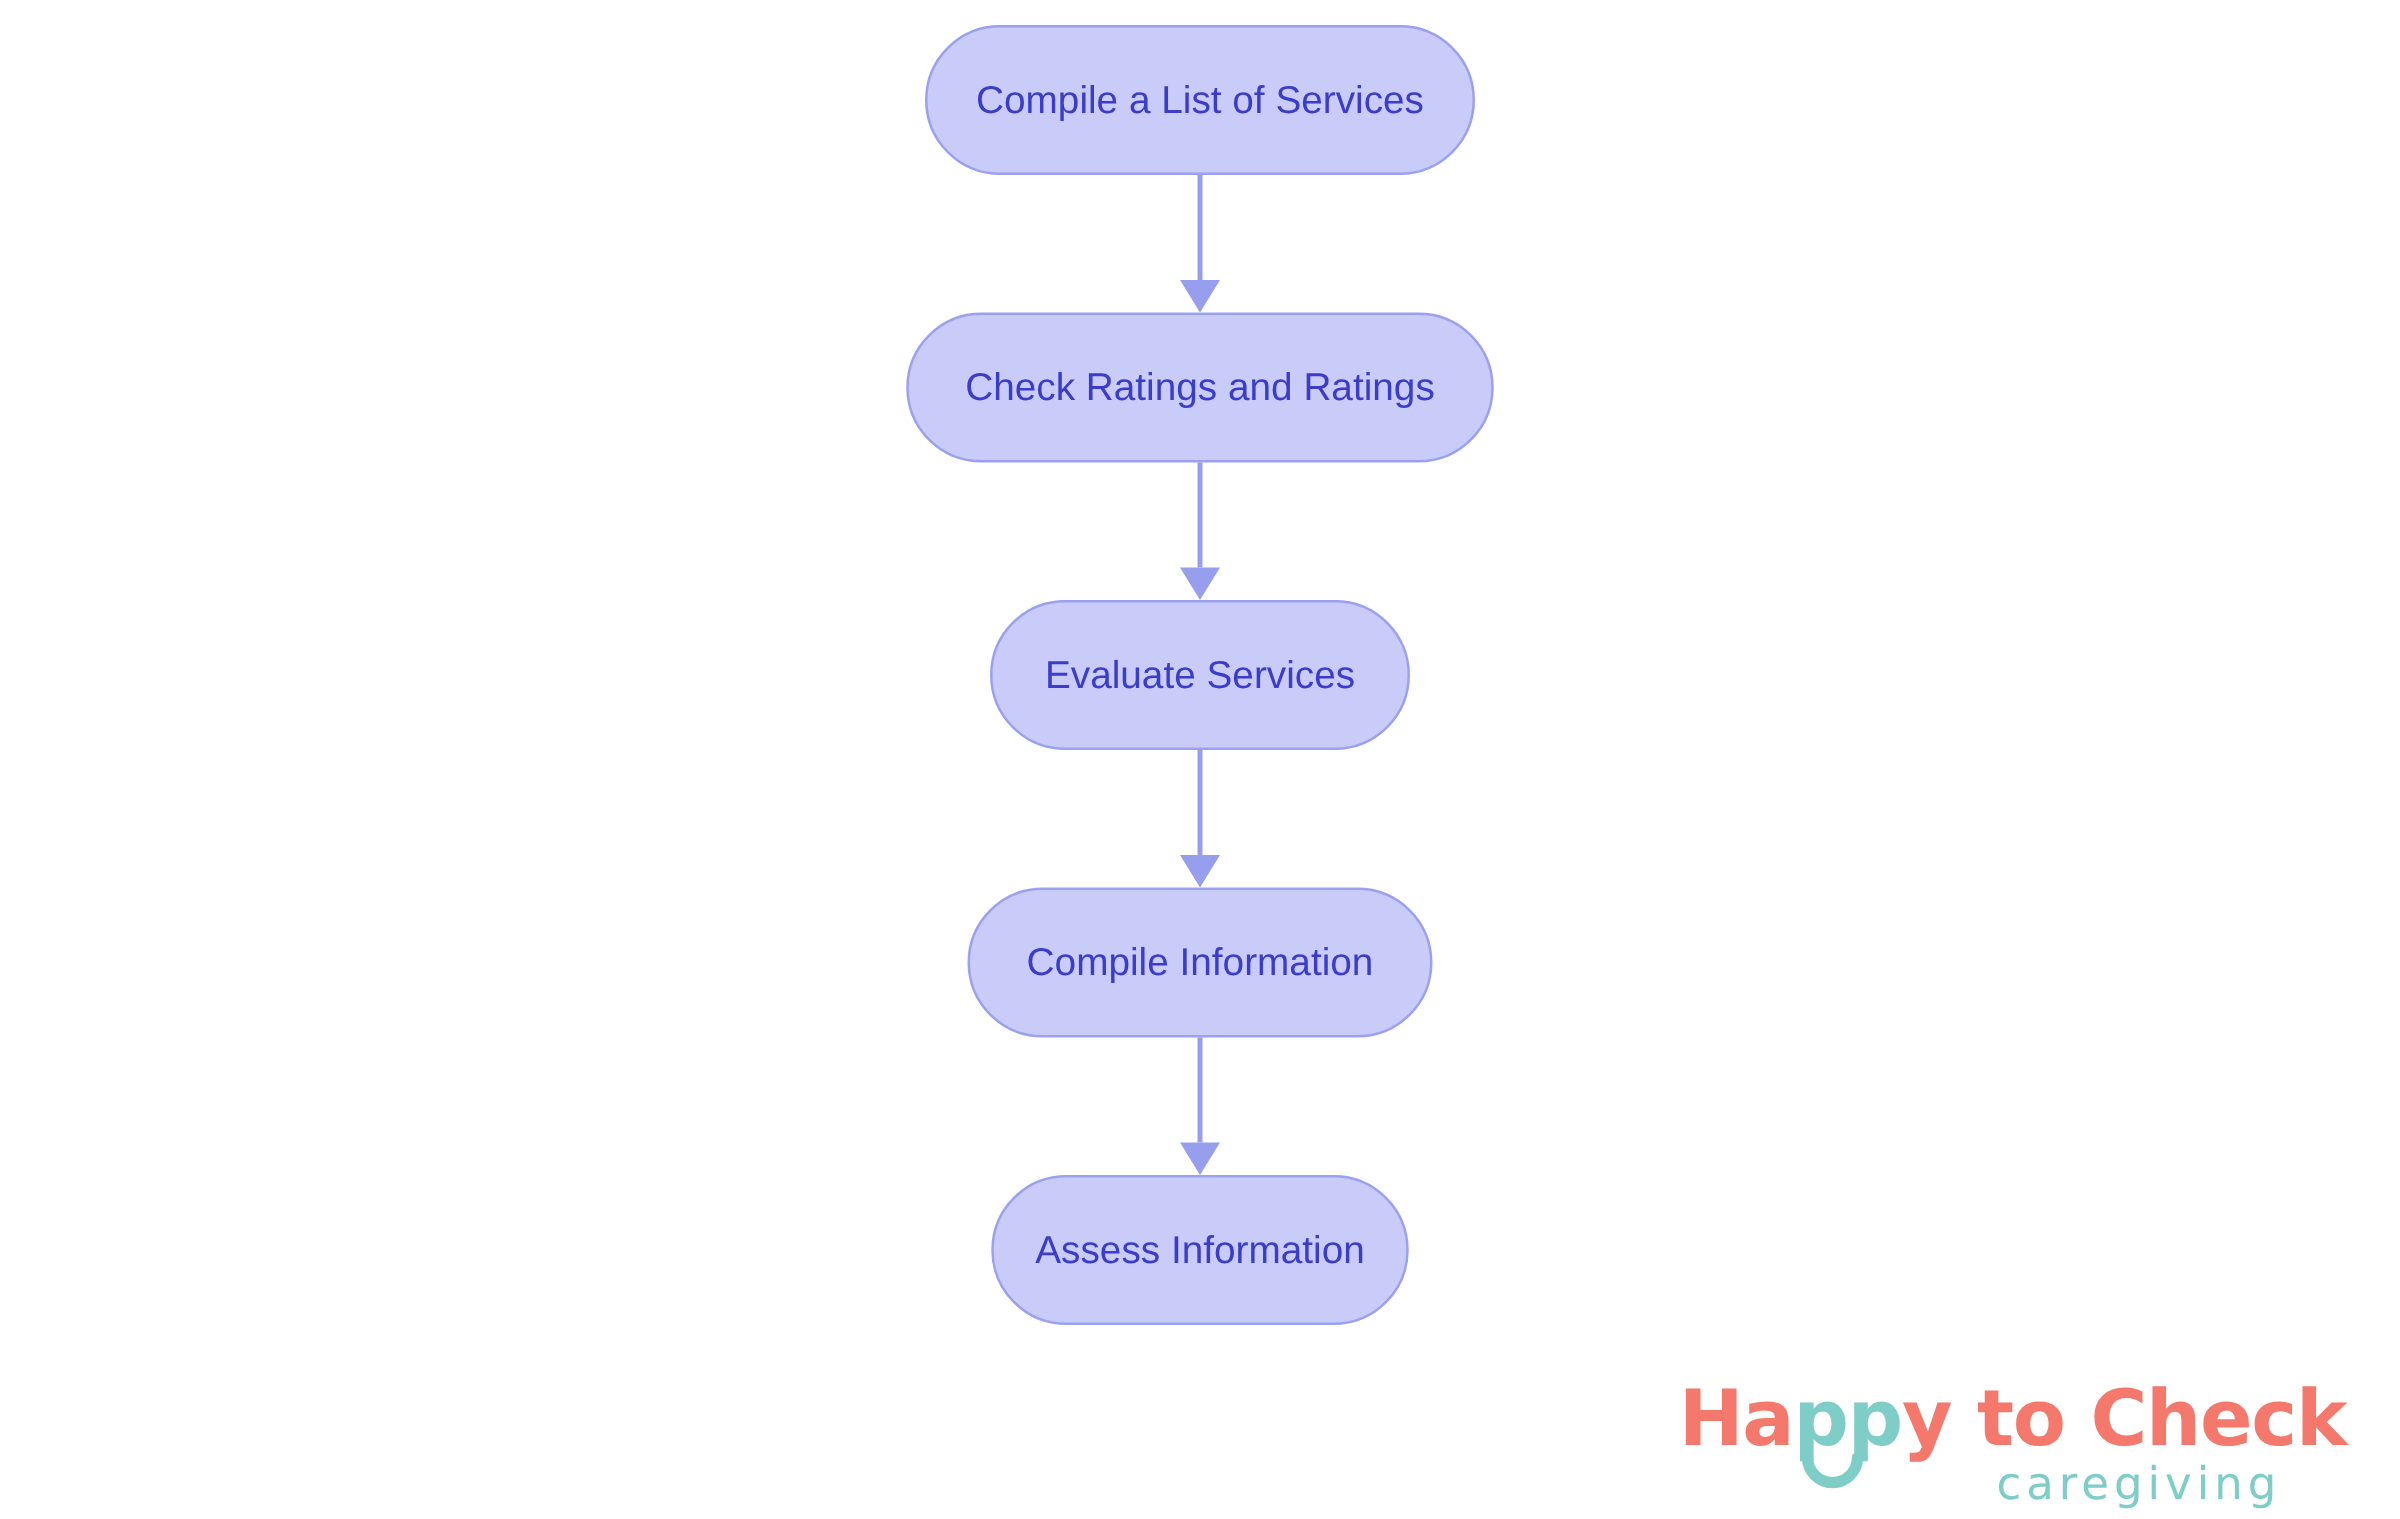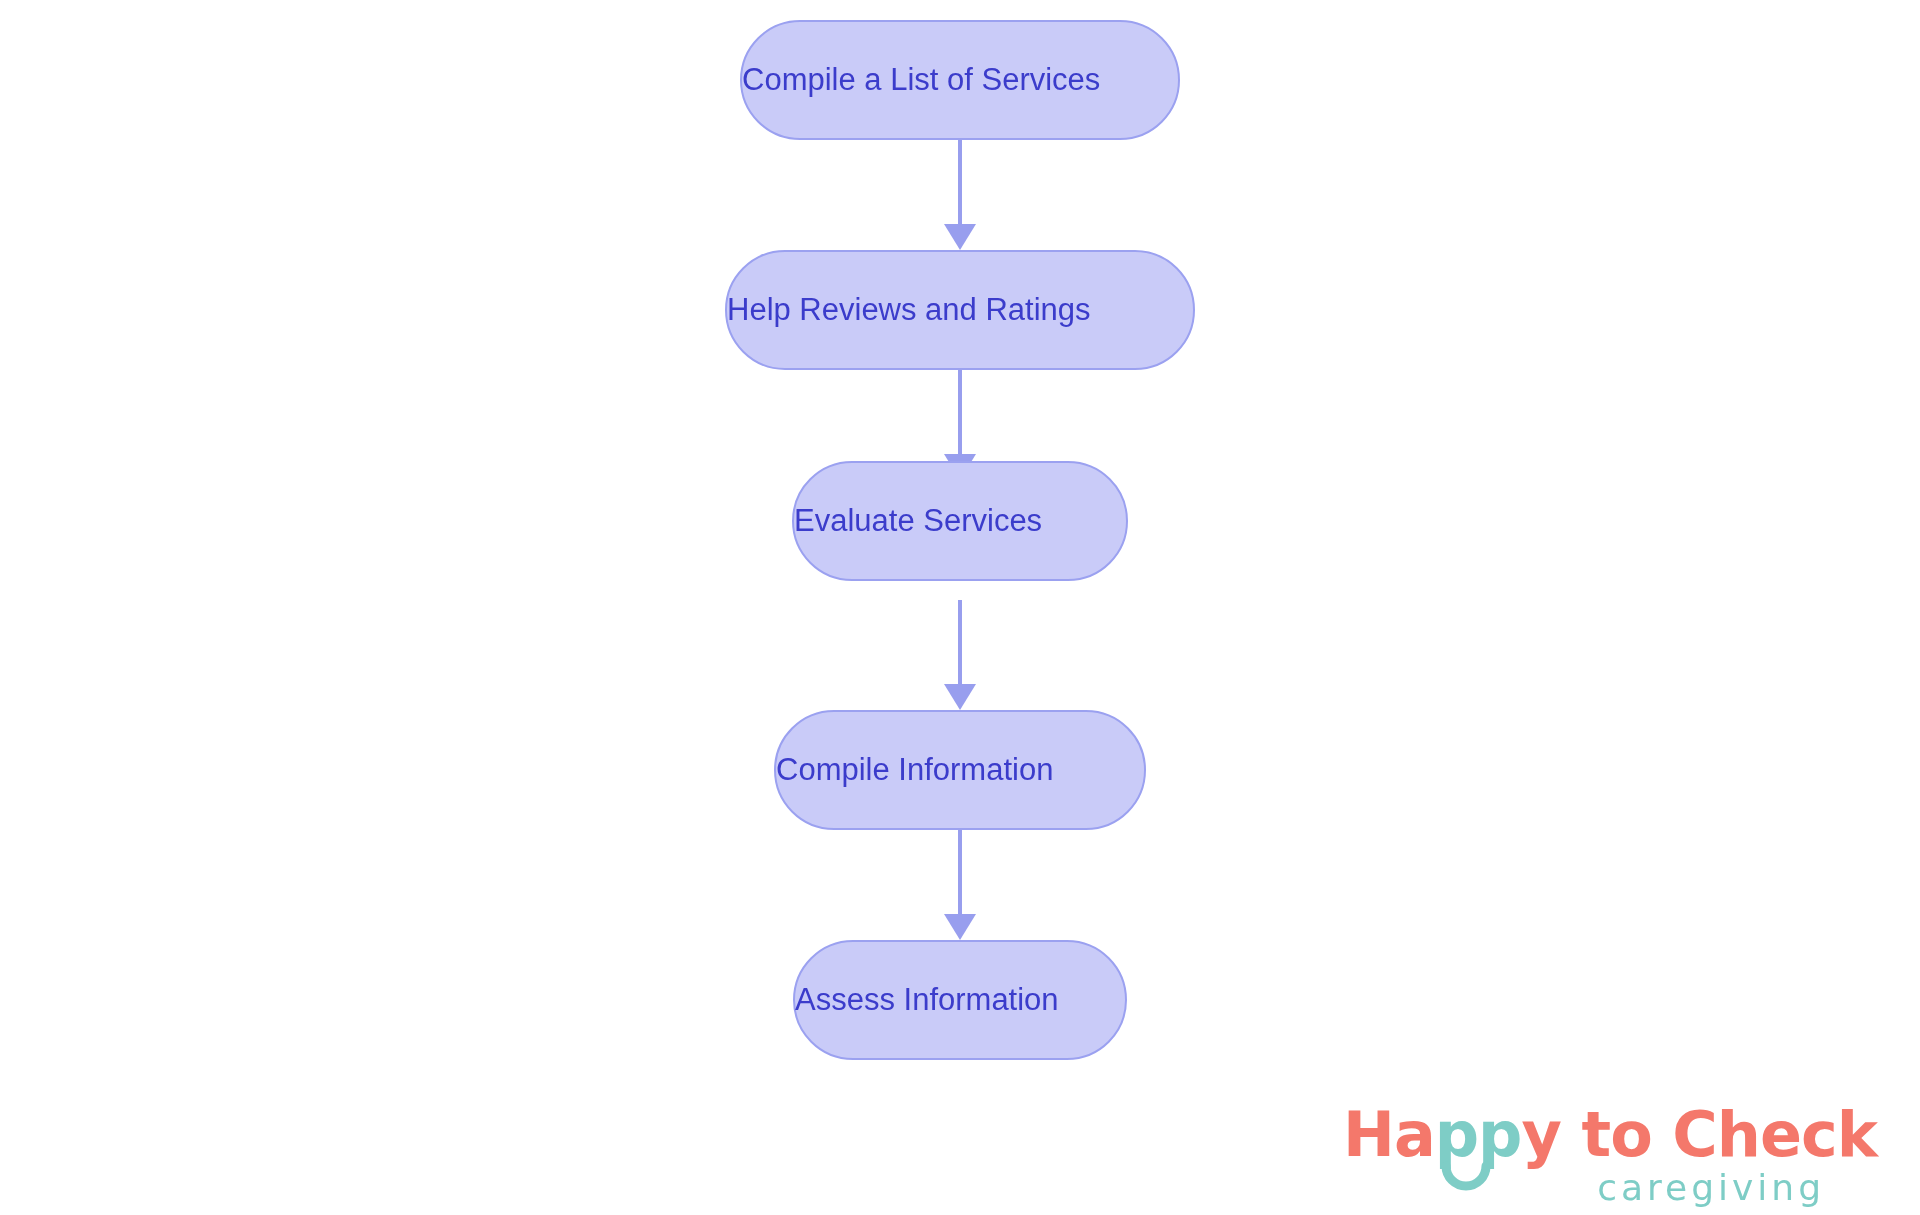--- a/index.html
+++ b/index.html
@@ -22,29 +22,30 @@
     font-family: "Liberation Sans", sans-serif;
   }
   .node {
     position: absolute;
     background: var(--node-fill);
     border: 2px solid var(--node-border);
     border-radius: 61px;
     height: 120px;
     display: flex;
     align-items: center;
+    justify-content: center;
   }
   .node-label {
     color: var(--node-text);
     font-size: 31px;
     white-space: nowrap;
   }
   .n1 { left: 740px; top: 20px;  width: 440px; }
   .n2 { left: 725px; top: 250px; width: 470px; }
-  .n3 { left: 792px; top: 461px; width: 336px; }
+  .n3 { left: 792px; top: 480px; width: 336px; }
   .n4 { left: 774px; top: 710px; width: 372px; }
   .n5 { left: 793px; top: 940px; width: 334px; }
 
   .arrow {
     position: absolute;
     left: 944px;
     width: 32px;
     height: 110px;
   }
   .a1 { top: 140px; }
@@ -109,21 +110,21 @@
   <div class="node n1">
     <span class="node-label">Compile a List of Services</span>
   </div>
 
   <div class="arrow a1">
     <div class="arrow-stem"></div>
     <div class="arrow-head"></div>
   </div>
 
   <div class="node n2">
-    <span class="node-label">Help Reviews and Ratings</span>
+    <span class="node-label">Check Ratings and Ratings</span>
   </div>
 
   <div class="arrow a2">
     <div class="arrow-stem"></div>
     <div class="arrow-head"></div>
   </div>
 
   <div class="node n3">
     <span class="node-label">Evaluate Services</span>
   </div>

